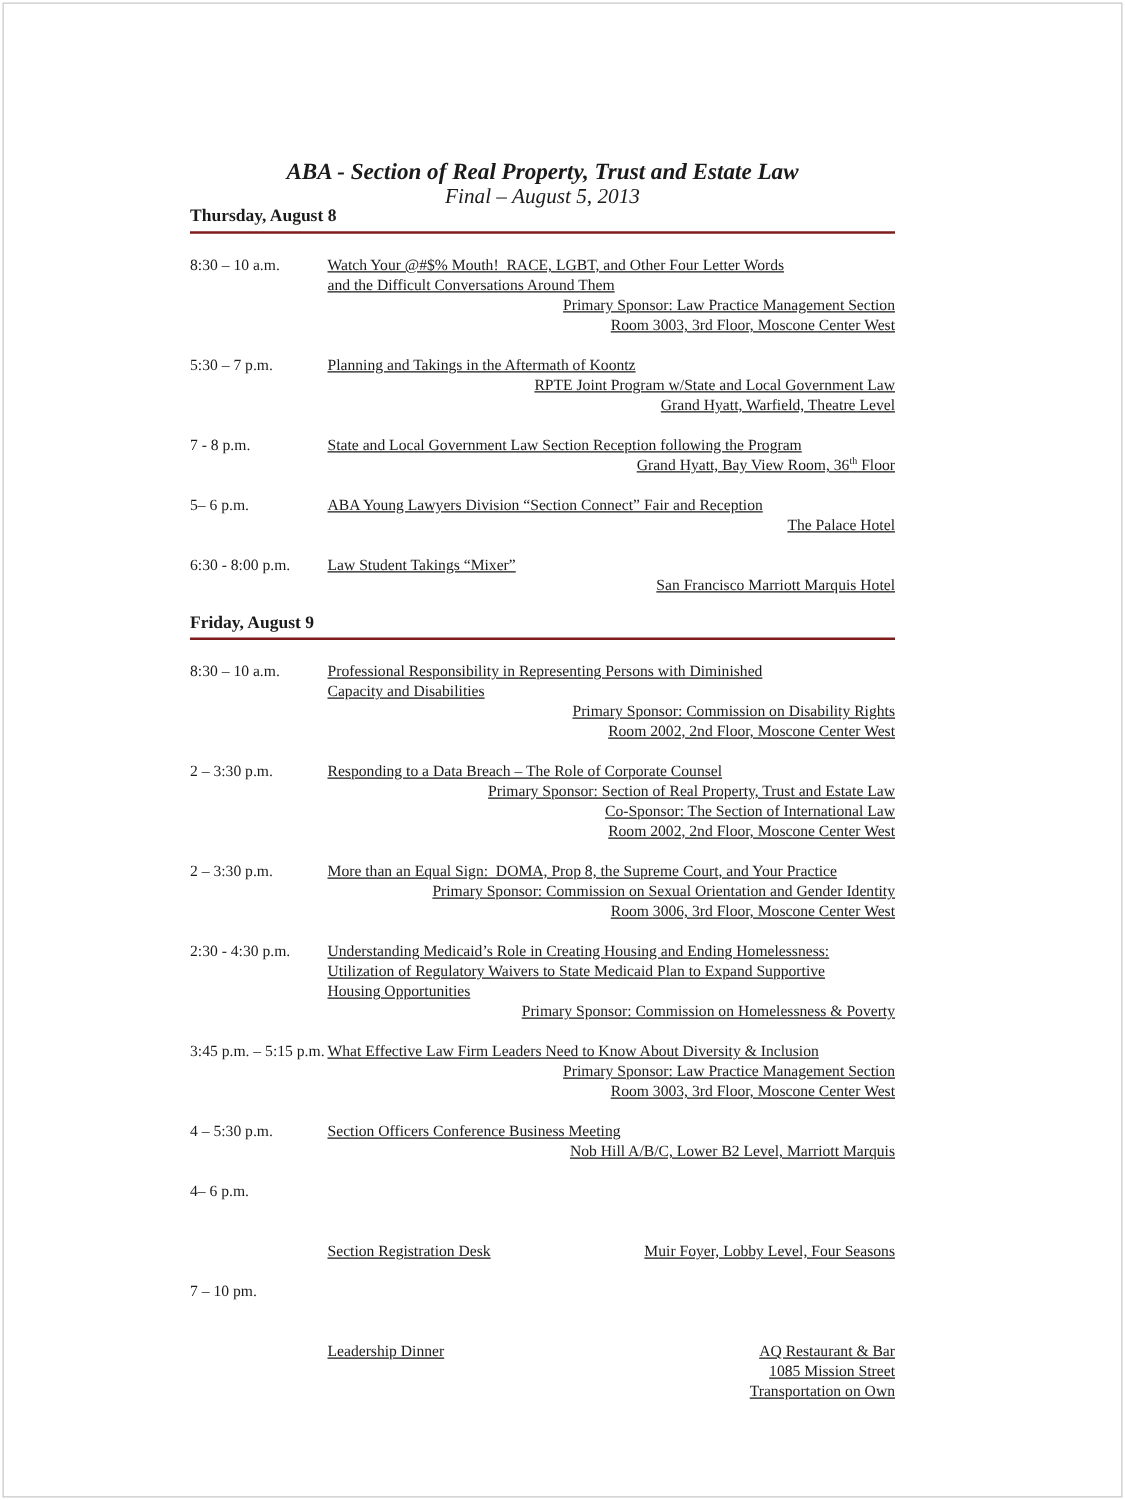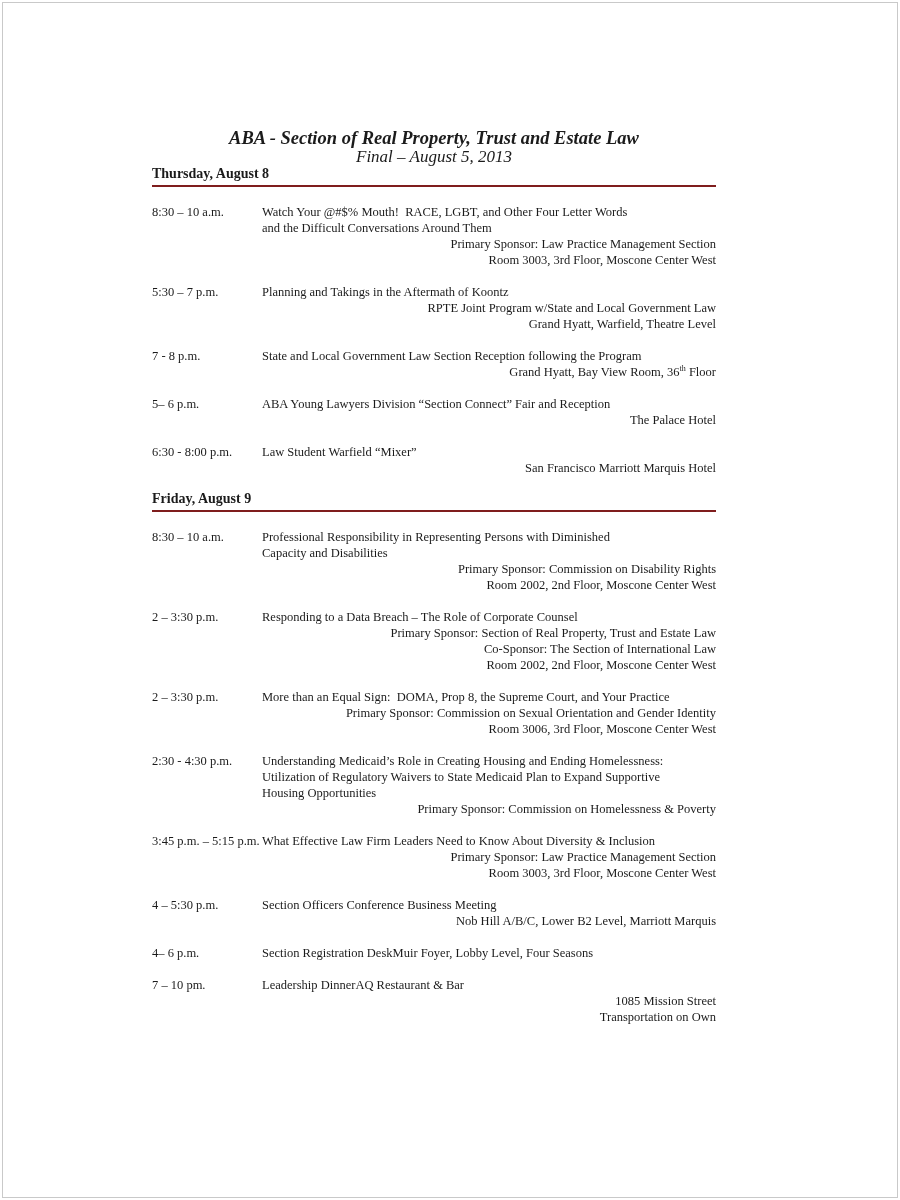--- a/index.html
+++ b/index.html
@@ -56,29 +56,32 @@
     line-height: 16px;
     margin-bottom: 16px;
   }
   .event-time {
     flex: 0 0 110px;
     white-space: nowrap;
   }
   .event-content {
     flex: 1;
     min-width: 0;
+    text-decoration: underline;
   }
   .title-line {
     white-space: pre;
   }
   .right-line {
     text-align: right;
   }
   .flex-line {
     display: flex;
+    justify-content: space-between;
+    margin-top: 48px;
   }
   .flex-line .title-part { white-space: pre; }
   .flex-line .loc-part { text-align: right; white-space: nowrap; }
   sup.ord {
     font-size: 8px;
     line-height: 0;
     vertical-align: super;
   }
 </style>
 </head>
@@ -125,21 +128,21 @@
       <div class="event-time">5– 6 p.m.</div>
       <div class="event-content">
         <div class="title-line">ABA Young Lawyers Division “Section Connect” Fair and Reception</div>
         <div class="right-line">The Palace Hotel</div>
       </div>
     </div>
 
     <div class="event">
       <div class="event-time">6:30 - 8:00 p.m.</div>
       <div class="event-content">
-        <div class="title-line">Law Student Warfield “Mixer”</div>
+        <div class="title-line">Law Student Takings “Mixer”</div>
         <div class="right-line">San Francisco Marriott Marquis Hotel</div>
       </div>
     </div>
   </div>
 
   <div class="section">
     <div class="day-heading">Friday, August 9</div>
 
     <div class="event">
       <div class="event-time">8:30 – 10 a.m.</div>

